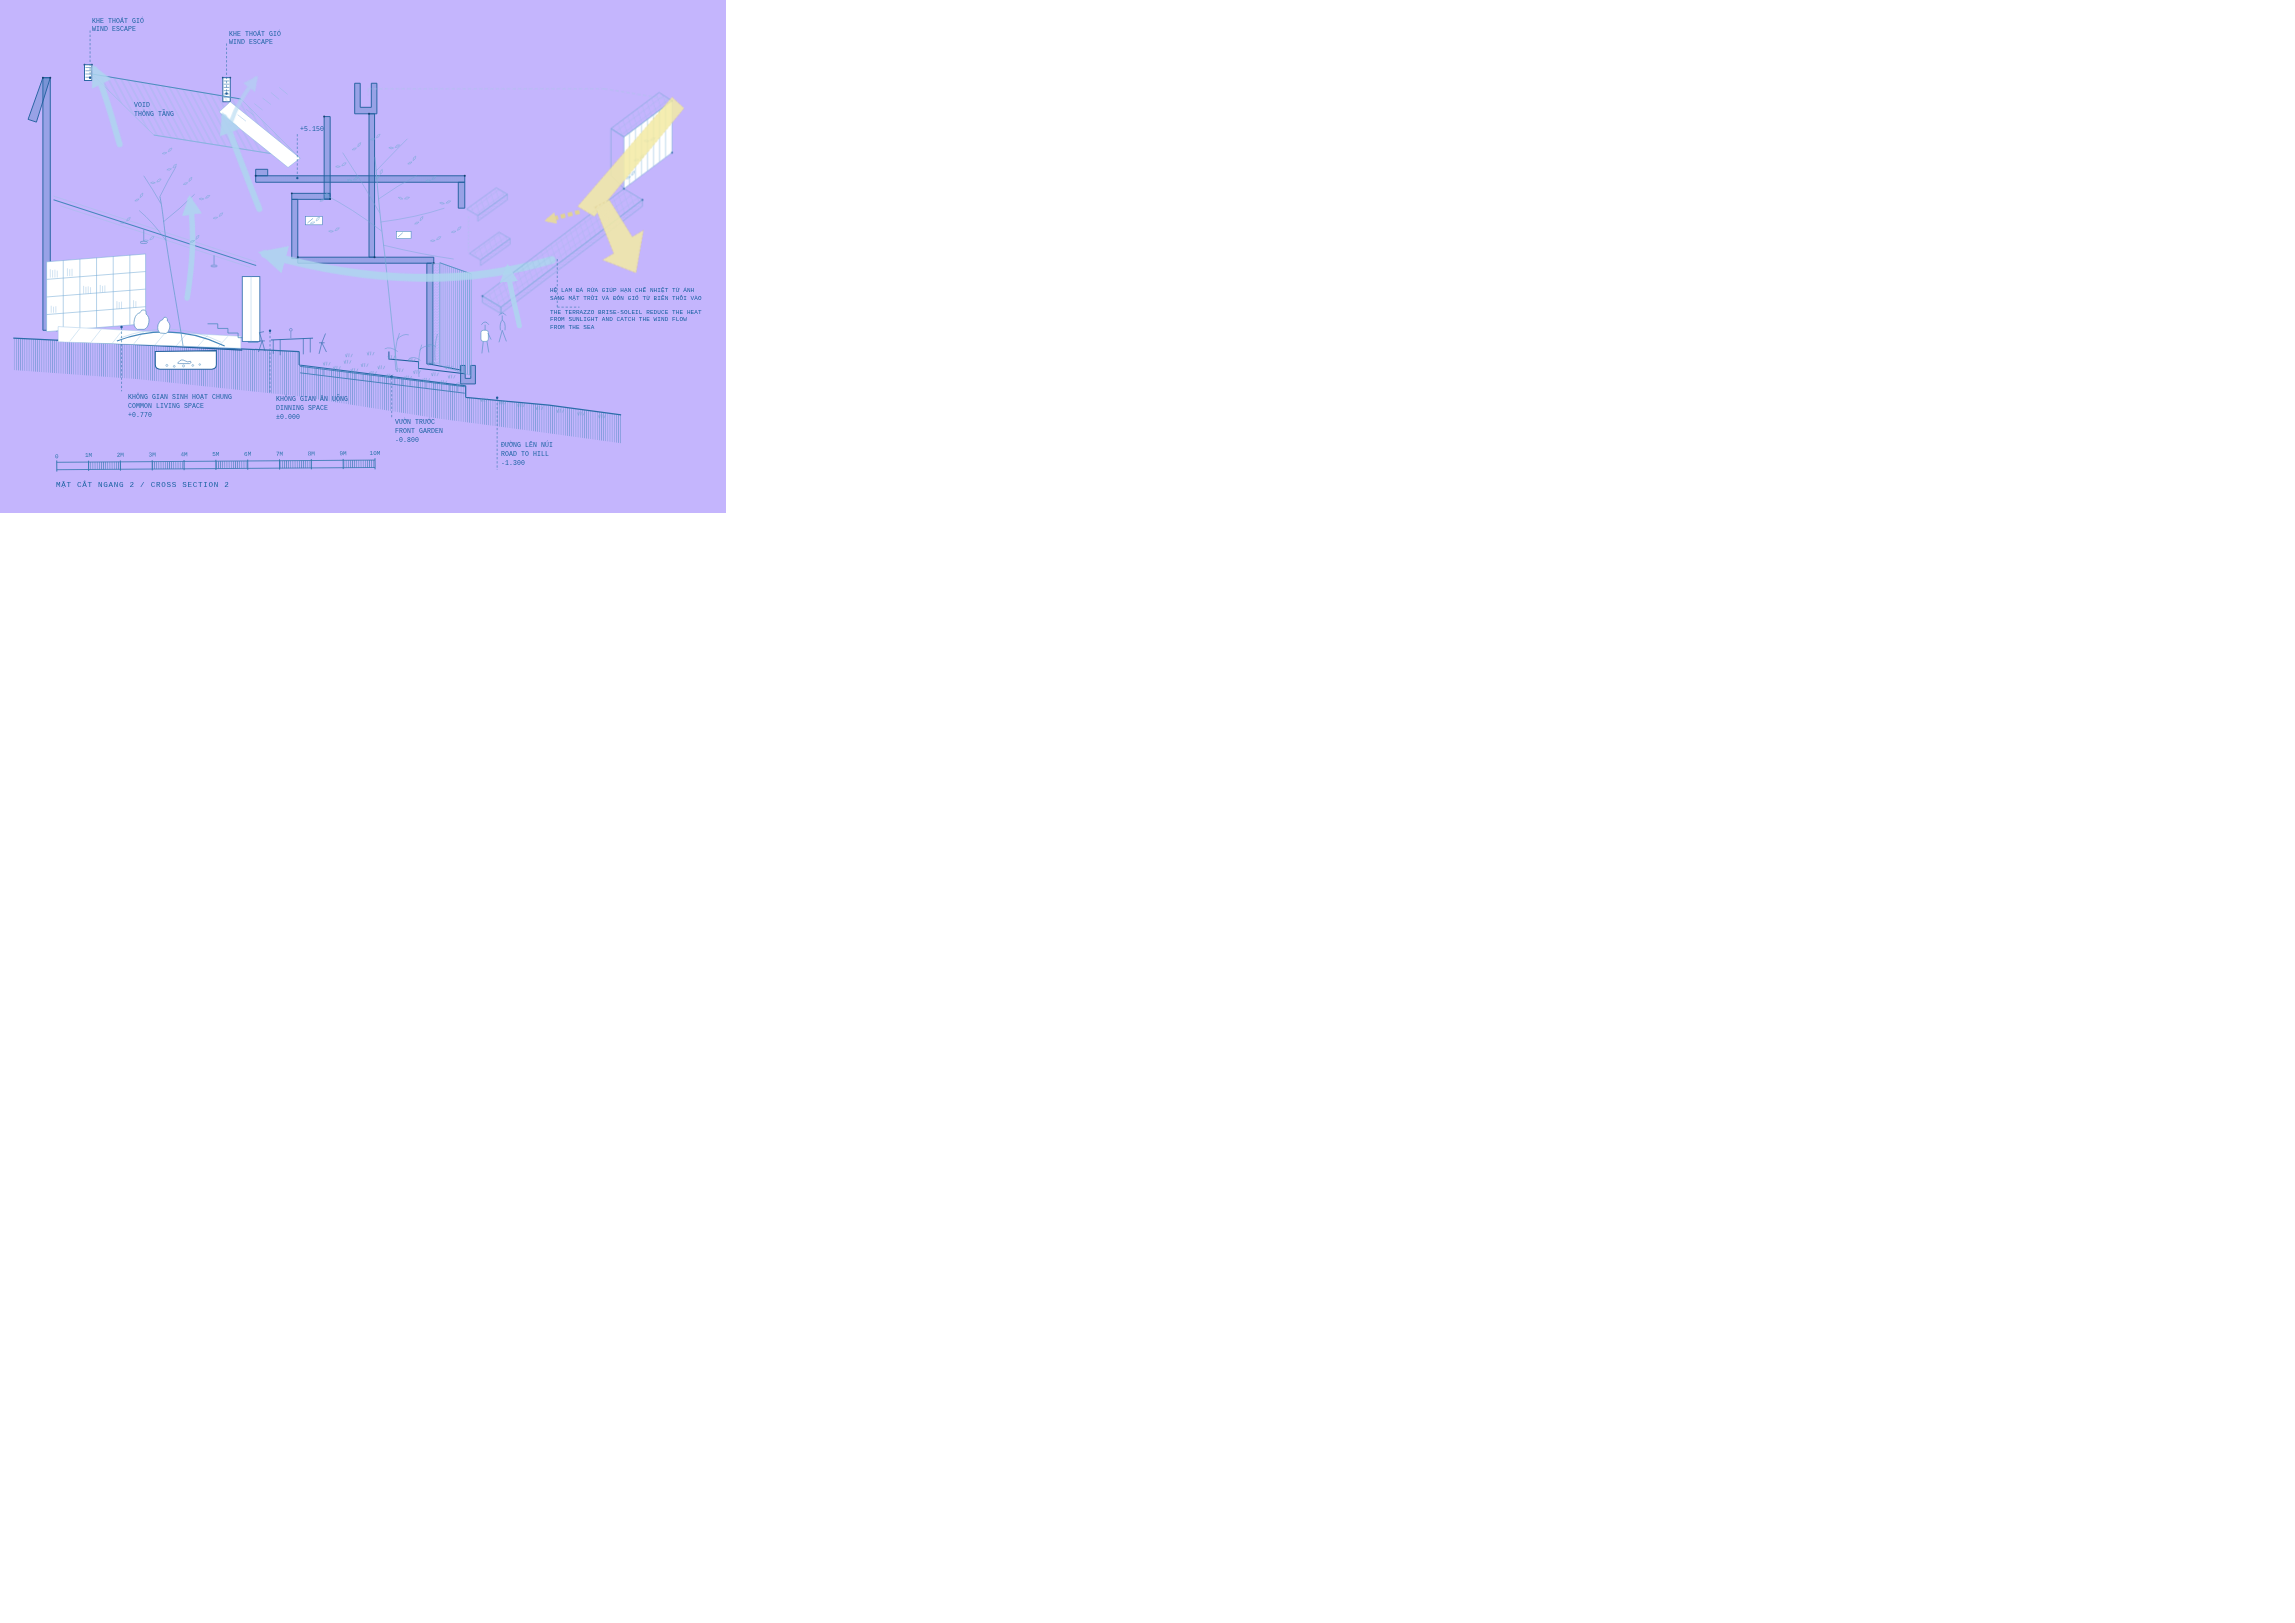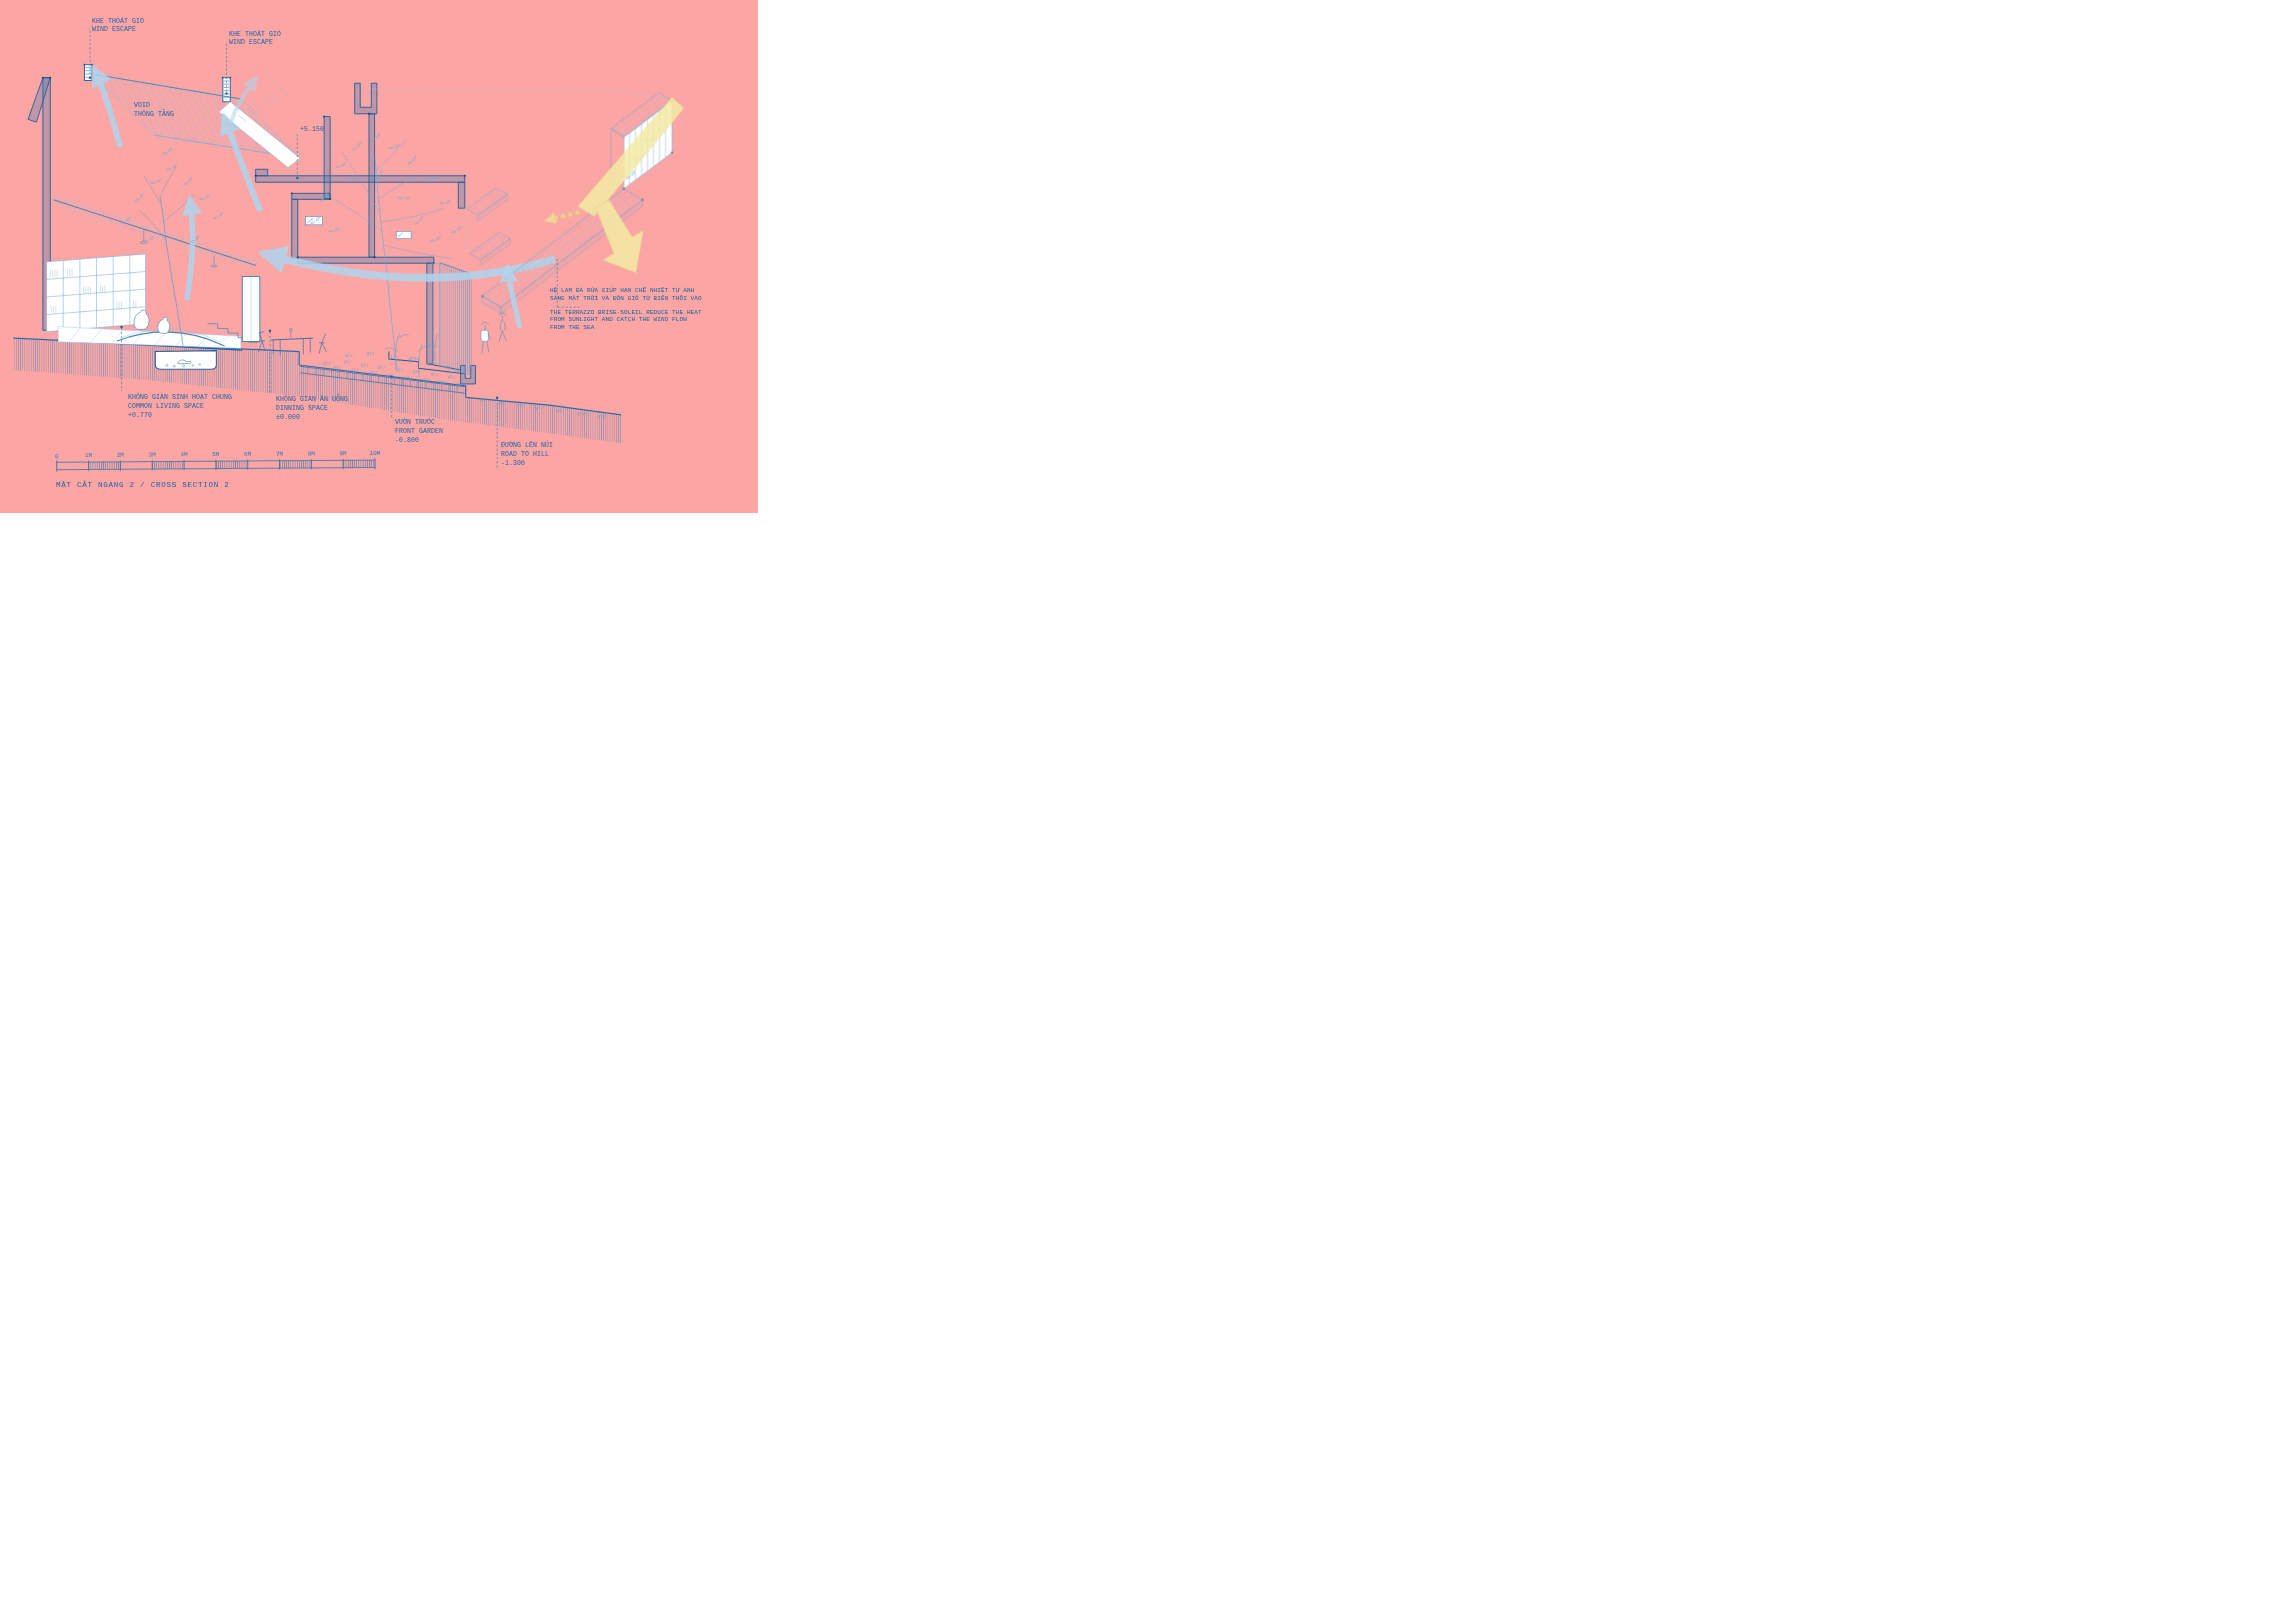--- a/index.html
+++ b/index.html
@@ -1,17 +1,17 @@
 <!DOCTYPE html>
 <html style="font-size:7.4px"><head>
 <meta charset="utf-8">
 <style>
   html,body{margin:0;padding:0;background:#ffffff;}
-  .sheet{position:relative;width:726px;height:513px;background:#fca5a5;overflow:hidden;
-         font-family:"Liberation Mono","DejaVu Sans Mono",monospace;padding-left:32px;}
+  .sheet{position:relative;width:726px;height:513px;background:#c4b5fd;overflow:hidden;
+         font-family:"Liberation Mono","DejaVu Sans Mono",monospace;}
   .sheet svg{position:absolute;left:0;top:0;}
   .lbl{position:absolute;color:#1a62a2;font-size:6.5px;line-height:8.8px;letter-spacing:0.1px;
        white-space:nowrap;}
   .lbl.small{font-size:6px;line-height:7.6px;}
   .title{position:absolute;color:#1a62a2;font-size:7.6px;letter-spacing:0.7px;white-space:nowrap;}
   .sbl{font-family:"Liberation Mono","DejaVu Sans Mono",monospace;font-size:13px;fill:#2f76ad;}
 </style>
 </head>
 <body>
 

